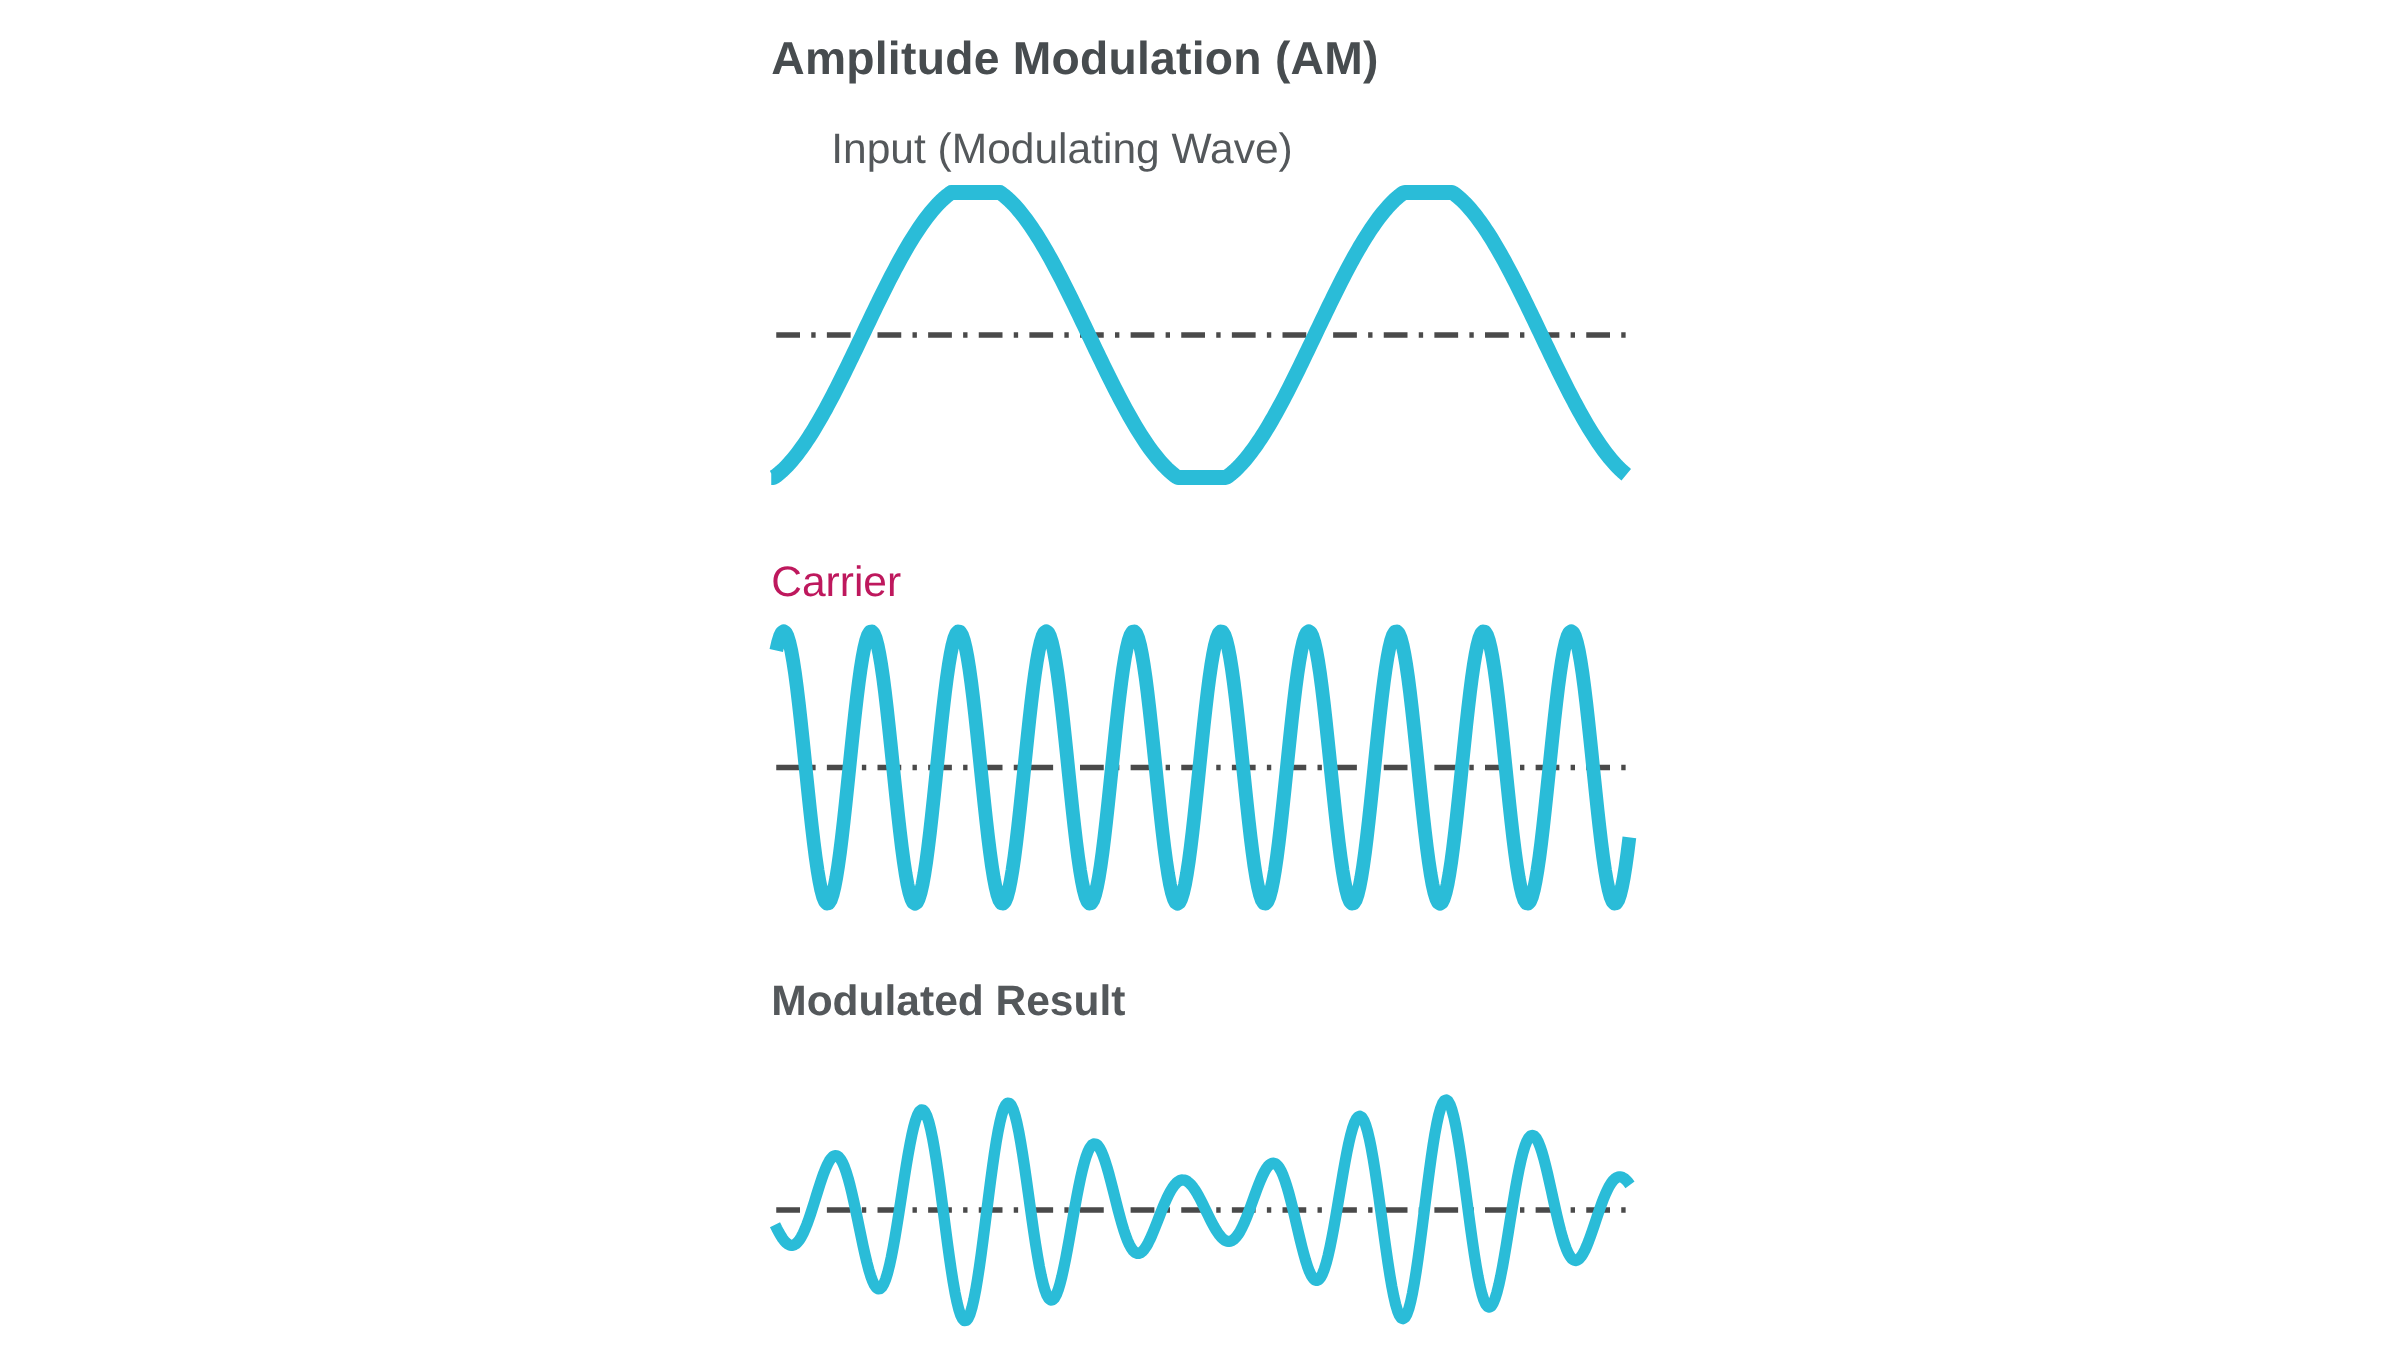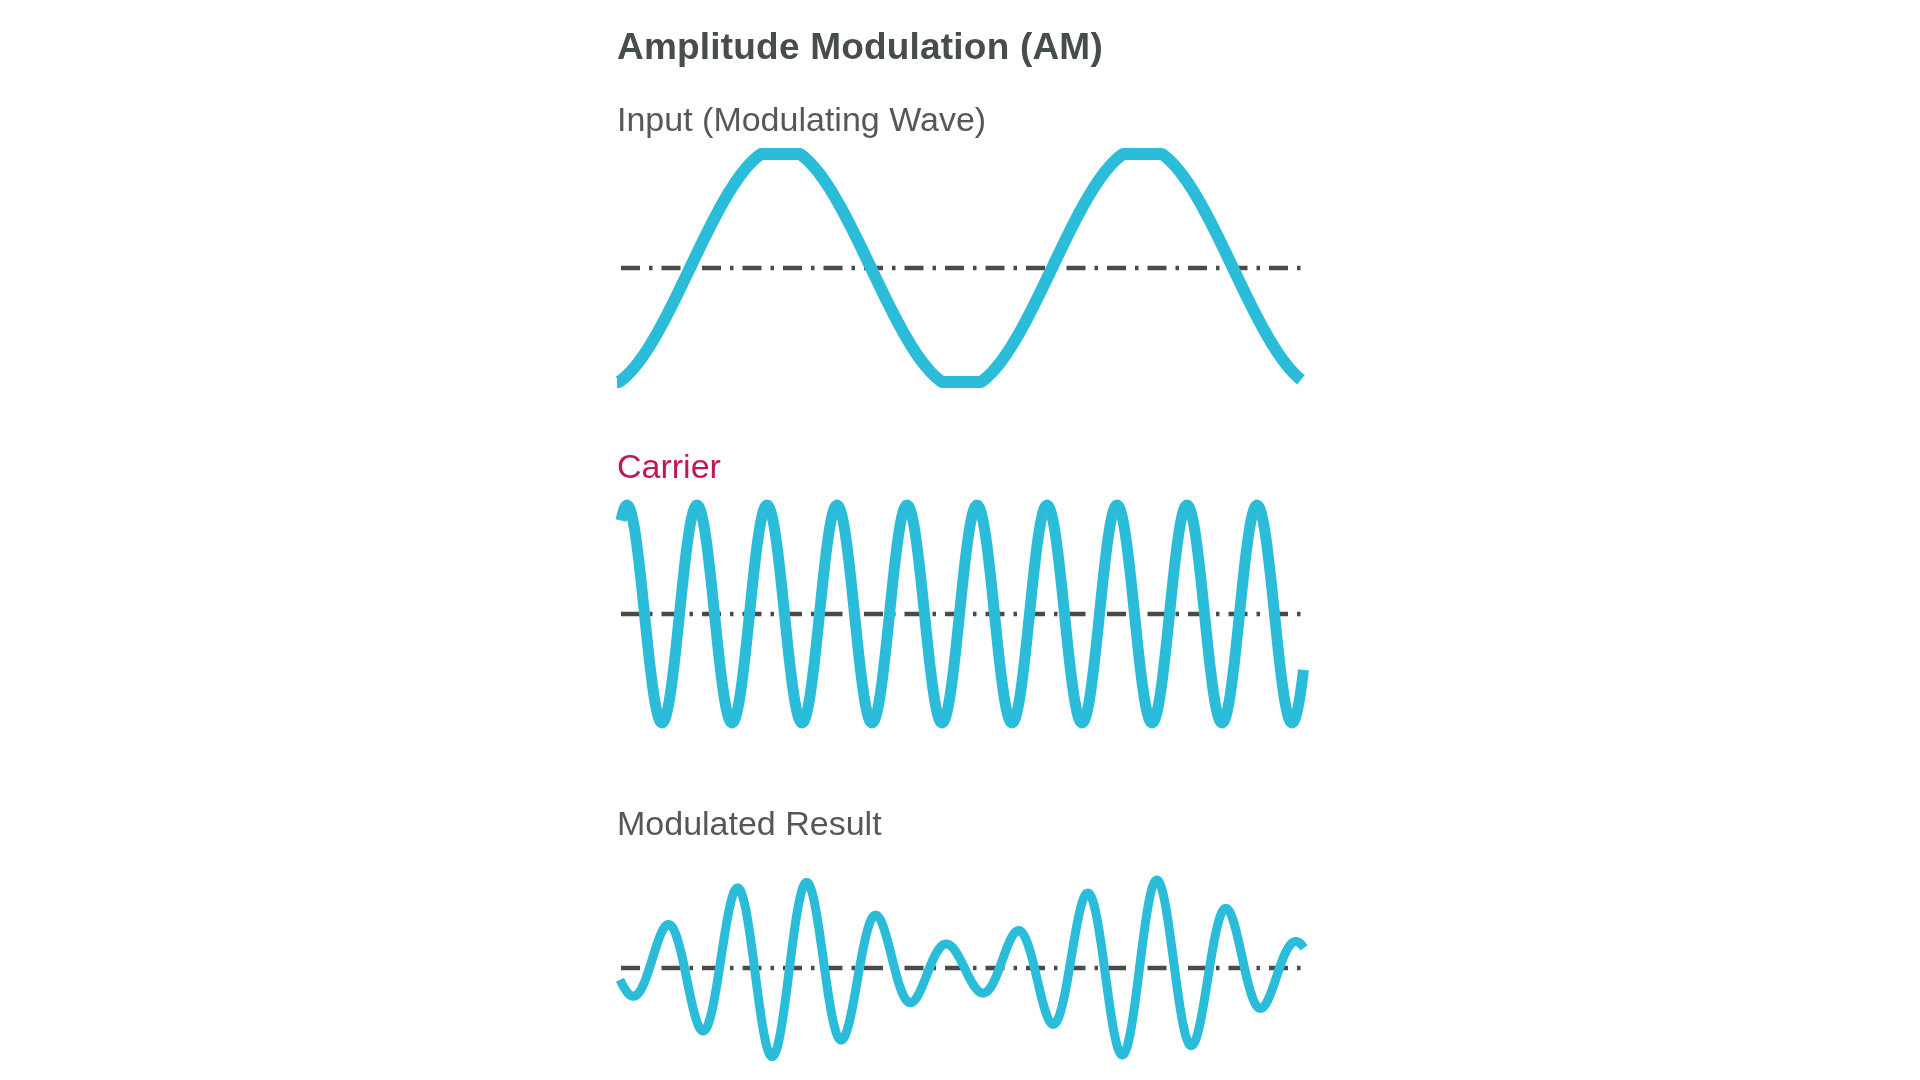--- a/index.html
+++ b/index.html
@@ -31,35 +31,35 @@
   }
   .panel-label {
     position: absolute;
     left: 617px;
     font-size: 34px;
     font-weight: 400;
     white-space: nowrap;
   }
   .label-input     { top: 100px; }
   .label-carrier   { top: 447px; }
-  .label-modulated { top: 804px; }
+  .label-modulated { top: 782px; font-weight: bold; }
   svg.wave {
     position: absolute;
     overflow: visible;
   }
 </style>
 </head>
 <body style="background: rgb(255, 255, 255);">
 
 <div class="canvas">
 
   <div class="diagram-title" style="color: rgb(71, 76, 79);">Amplitude Modulation (AM)</div>
 
   <section>
-    <div class="panel-label label-input" style="color: rgb(84, 88, 91);">Input (Modulating Wave)</div>
+    <div class="panel-label label-input" style="color: rgb(84, 88, 91); margin-left: 48px;">Input (Modulating Wave)</div>
     <svg class="wave" viewBox="0 0 685 270" style="left: 617px; top: 138px; width: 685px; height: 270px;">
         <line x1="4" x2="686" y1="130" y2="130" stroke="#4a4a4a" stroke-width="4.4" stroke-dasharray="19 9 3.5 9"></line>
         <path d="M0.00 244.00 L1.50 244.00 L3.00 243.27 L4.50 242.14 L6.00 240.93 L7.50 239.64 L9.00 238.28 L10.50 236.85 L12.00 235.34 L13.50 233.77 L15.00 232.12 L16.50 230.40 L18.00 228.62 L19.50 226.77 L21.00 224.85 L22.50 222.87 L24.00 220.82 L25.50 218.72 L27.00 216.55 L28.50 214.33 L30.00 212.05 L31.50 209.71 L33.00 207.32 L34.50 204.87 L36.00 202.38 L37.50 199.83 L39.00 197.24 L40.50 194.61 L42.00 191.93 L43.50 189.21 L45.00 186.44 L46.50 183.64 L48.00 180.81 L49.50 177.93 L51.00 175.03 L52.50 172.10 L54.00 169.13 L55.50 166.14 L57.00 163.13 L58.50 160.09 L60.00 157.04 L61.50 153.96 L63.00 150.87 L64.50 147.76 L66.00 144.65 L67.50 141.52 L69.00 138.38 L70.50 135.24 L72.00 132.10 L73.50 128.95 L75.00 125.81 L76.50 122.66 L78.00 119.53 L79.50 116.40 L81.00 113.27 L82.50 110.16 L84.00 107.07 L85.50 103.99 L87.00 100.92 L88.50 97.88 L90.00 94.86 L91.50 91.86 L93.00 88.89 L94.50 85.95 L96.00 83.03 L97.50 80.15 L99.00 77.30 L100.50 74.49 L102.00 71.71 L103.50 68.98 L105.00 66.28 L106.50 63.63 L108.00 61.02 L109.50 58.46 L111.00 55.95 L112.50 53.49 L114.00 51.08 L115.50 48.73 L117.00 46.43 L118.50 44.18 L120.00 42.00 L121.50 39.87 L123.00 37.81 L124.50 35.80 L126.00 33.87 L127.50 31.99 L129.00 30.19 L130.50 28.45 L132.00 26.78 L133.50 25.18 L135.00 23.65 L136.50 22.19 L138.00 20.80 L139.50 19.49 L141.00 18.26 L142.50 17.10 L144.00 16.02 L145.50 16.00 L147.00 16.00 L148.50 16.00 L150.00 16.00 L151.50 16.00 L153.00 16.00 L154.50 16.00 L156.00 16.00 L157.50 16.00 L159.00 16.00 L160.50 16.00 L162.00 16.00 L163.50 16.00 L165.00 16.00 L166.50 16.00 L168.00 16.00 L169.50 16.00 L171.00 16.00 L172.50 16.00 L174.00 16.00 L175.50 16.00 L177.00 16.00 L178.50 16.00 L180.00 16.00 L181.50 16.00 L183.00 16.02 L184.50 17.10 L186.00 18.26 L187.50 19.49 L189.00 20.80 L190.50 22.19 L192.00 23.65 L193.50 25.18 L195.00 26.78 L196.50 28.45 L198.00 30.19 L199.50 31.99 L201.00 33.87 L202.50 35.80 L204.00 37.81 L205.50 39.87 L207.00 42.00 L208.50 44.18 L210.00 46.43 L211.50 48.73 L213.00 51.08 L214.50 53.49 L216.00 55.95 L217.50 58.46 L219.00 61.02 L220.50 63.63 L222.00 66.28 L223.50 68.98 L225.00 71.71 L226.50 74.49 L228.00 77.30 L229.50 80.15 L231.00 83.03 L232.50 85.95 L234.00 88.89 L235.50 91.86 L237.00 94.86 L238.50 97.88 L240.00 100.92 L241.50 103.99 L243.00 107.07 L244.50 110.16 L246.00 113.27 L247.50 116.40 L249.00 119.53 L250.50 122.66 L252.00 125.81 L253.50 128.95 L255.00 132.10 L256.50 135.24 L258.00 138.38 L259.50 141.52 L261.00 144.65 L262.50 147.76 L264.00 150.87 L265.50 153.96 L267.00 157.04 L268.50 160.09 L270.00 163.13 L271.50 166.14 L273.00 169.13 L274.50 172.10 L276.00 175.03 L277.50 177.93 L279.00 180.81 L280.50 183.64 L282.00 186.44 L283.50 189.21 L285.00 191.93 L286.50 194.61 L288.00 197.24 L289.50 199.83 L291.00 202.38 L292.50 204.87 L294.00 207.32 L295.50 209.71 L297.00 212.05 L298.50 214.33 L300.00 216.55 L301.50 218.72 L303.00 220.82 L304.50 222.87 L306.00 224.85 L307.50 226.77 L309.00 228.62 L310.50 230.40 L312.00 232.12 L313.50 233.77 L315.00 235.34 L316.50 236.85 L318.00 238.28 L319.50 239.64 L321.00 240.93 L322.50 242.14 L324.00 243.27 L325.50 244.00 L327.00 244.00 L328.50 244.00 L330.00 244.00 L331.50 244.00 L333.00 244.00 L334.50 244.00 L336.00 244.00 L337.50 244.00 L339.00 244.00 L340.50 244.00 L342.00 244.00 L343.50 244.00 L345.00 244.00 L346.50 244.00 L348.00 244.00 L349.50 244.00 L351.00 244.00 L352.50 244.00 L354.00 244.00 L355.50 244.00 L357.00 244.00 L358.50 244.00 L360.00 244.00 L361.50 244.00 L363.00 244.00 L364.50 243.63 L366.00 242.52 L367.50 241.34 L369.00 240.08 L370.50 238.74 L372.00 237.33 L373.50 235.85 L375.00 234.30 L376.50 232.68 L378.00 230.98 L379.50 229.22 L381.00 227.39 L382.50 225.50 L384.00 223.54 L385.50 221.51 L387.00 219.43 L388.50 217.28 L390.00 215.08 L391.50 212.81 L393.00 210.49 L394.50 208.12 L396.00 205.69 L397.50 203.22 L399.00 200.69 L400.50 198.11 L402.00 195.49 L403.50 192.83 L405.00 190.12 L406.50 187.37 L408.00 184.58 L409.50 181.75 L411.00 178.89 L412.50 176.00 L414.00 173.08 L415.50 170.12 L417.00 167.14 L418.50 164.14 L420.00 161.11 L421.50 158.06 L423.00 154.99 L424.50 151.90 L426.00 148.80 L427.50 145.69 L429.00 142.56 L430.50 139.43 L432.00 136.29 L433.50 133.15 L435.00 130.00 L436.50 126.85 L438.00 123.71 L439.50 120.57 L441.00 117.44 L442.50 114.31 L444.00 111.20 L445.50 108.10 L447.00 105.01 L448.50 101.94 L450.00 98.89 L451.50 95.86 L453.00 92.86 L454.50 89.88 L456.00 86.92 L457.50 84.00 L459.00 81.11 L460.50 78.25 L462.00 75.42 L463.50 72.63 L465.00 69.88 L466.50 67.17 L468.00 64.51 L469.50 61.89 L471.00 59.31 L472.50 56.78 L474.00 54.31 L475.50 51.88 L477.00 49.51 L478.50 47.19 L480.00 44.92 L481.50 42.72 L483.00 40.57 L484.50 38.49 L486.00 36.46 L487.50 34.50 L489.00 32.61 L490.50 30.78 L492.00 29.02 L493.50 27.32 L495.00 25.70 L496.50 24.15 L498.00 22.67 L499.50 21.26 L501.00 19.92 L502.50 18.66 L504.00 17.48 L505.50 16.37 L507.00 16.00 L508.50 16.00 L510.00 16.00 L511.50 16.00 L513.00 16.00 L514.50 16.00 L516.00 16.00 L517.50 16.00 L519.00 16.00 L520.50 16.00 L522.00 16.00 L523.50 16.00 L525.00 16.00 L526.50 16.00 L528.00 16.00 L529.50 16.00 L531.00 16.00 L532.50 16.00 L534.00 16.00 L535.50 16.00 L537.00 16.00 L538.50 16.00 L540.00 16.00 L541.50 16.00 L543.00 16.00 L544.50 16.00 L546.00 16.73 L547.50 17.86 L549.00 19.07 L550.50 20.36 L552.00 21.72 L553.50 23.15 L555.00 24.66 L556.50 26.23 L558.00 27.88 L559.50 29.60 L561.00 31.38 L562.50 33.23 L564.00 35.15 L565.50 37.13 L567.00 39.18 L568.50 41.28 L570.00 43.45 L571.50 45.67 L573.00 47.95 L574.50 50.29 L576.00 52.68 L577.50 55.13 L579.00 57.62 L580.50 60.17 L582.00 62.76 L583.50 65.39 L585.00 68.07 L586.50 70.79 L588.00 73.56 L589.50 76.36 L591.00 79.19 L592.50 82.07 L594.00 84.97 L595.50 87.90 L597.00 90.87 L598.50 93.86 L600.00 96.87 L601.50 99.91 L603.00 102.96 L604.50 106.04 L606.00 109.13 L607.50 112.24 L609.00 115.35 L610.50 118.48 L612.00 121.62 L613.50 124.76 L615.00 127.90 L616.50 131.05 L618.00 134.19 L619.50 137.34 L621.00 140.47 L622.50 143.60 L624.00 146.73 L625.50 149.84 L627.00 152.93 L628.50 156.01 L630.00 159.08 L631.50 162.12 L633.00 165.14 L634.50 168.14 L636.00 171.11 L637.50 174.05 L639.00 176.97 L640.50 179.85 L642.00 182.70 L643.50 185.51 L645.00 188.29 L646.50 191.02 L648.00 193.72 L649.50 196.37 L651.00 198.98 L652.50 201.54 L654.00 204.05 L655.50 206.51 L657.00 208.92 L658.50 211.27 L660.00 213.57 L661.50 215.82 L663.00 218.00 L664.50 220.13 L666.00 222.19 L667.50 224.20 L669.00 226.13 L670.50 228.01 L672.00 229.81 L673.50 231.55 L675.00 233.22 L676.50 234.82 L678.00 236.35 L679.50 237.81 L681.00 239.20 L682.50 240.51 L684.00 241.74" fill="none" stroke="#2ABCD8" stroke-width="12" stroke-linejoin="round"></path>
       </svg>
   </section>
 
   <section>
     <div class="panel-label label-carrier" style="color: #be185d;">Carrier</div>
     <svg class="wave" viewBox="0 0 683 262" style="left: 621px; top: 490px; width: 683px; height: 262px;">
         <line x1="0" x2="682" y1="124" y2="124" stroke="#4a4a4a" stroke-width="4.4" stroke-dasharray="19 9 3.5 9"></line>

